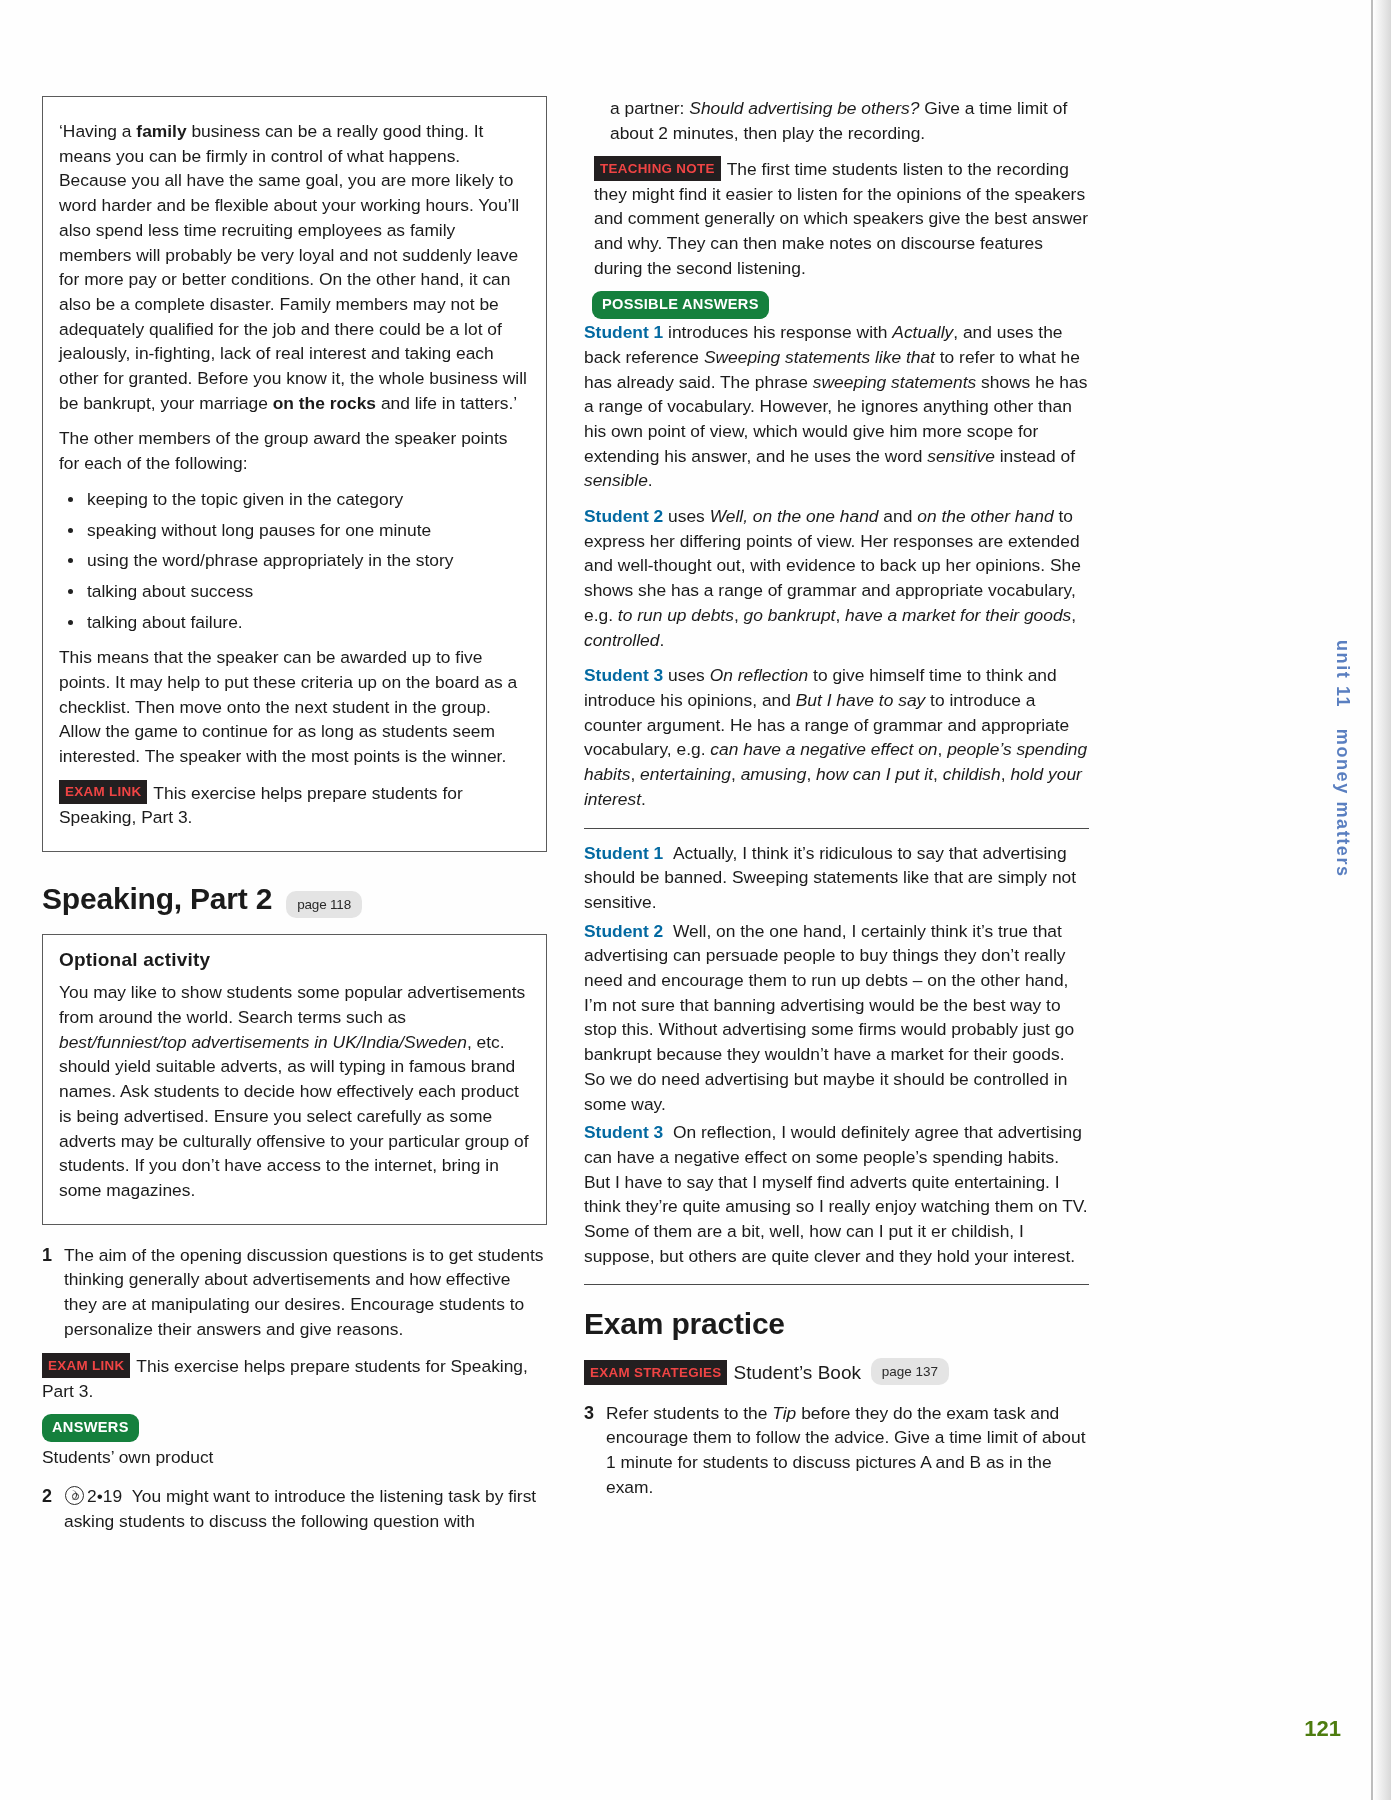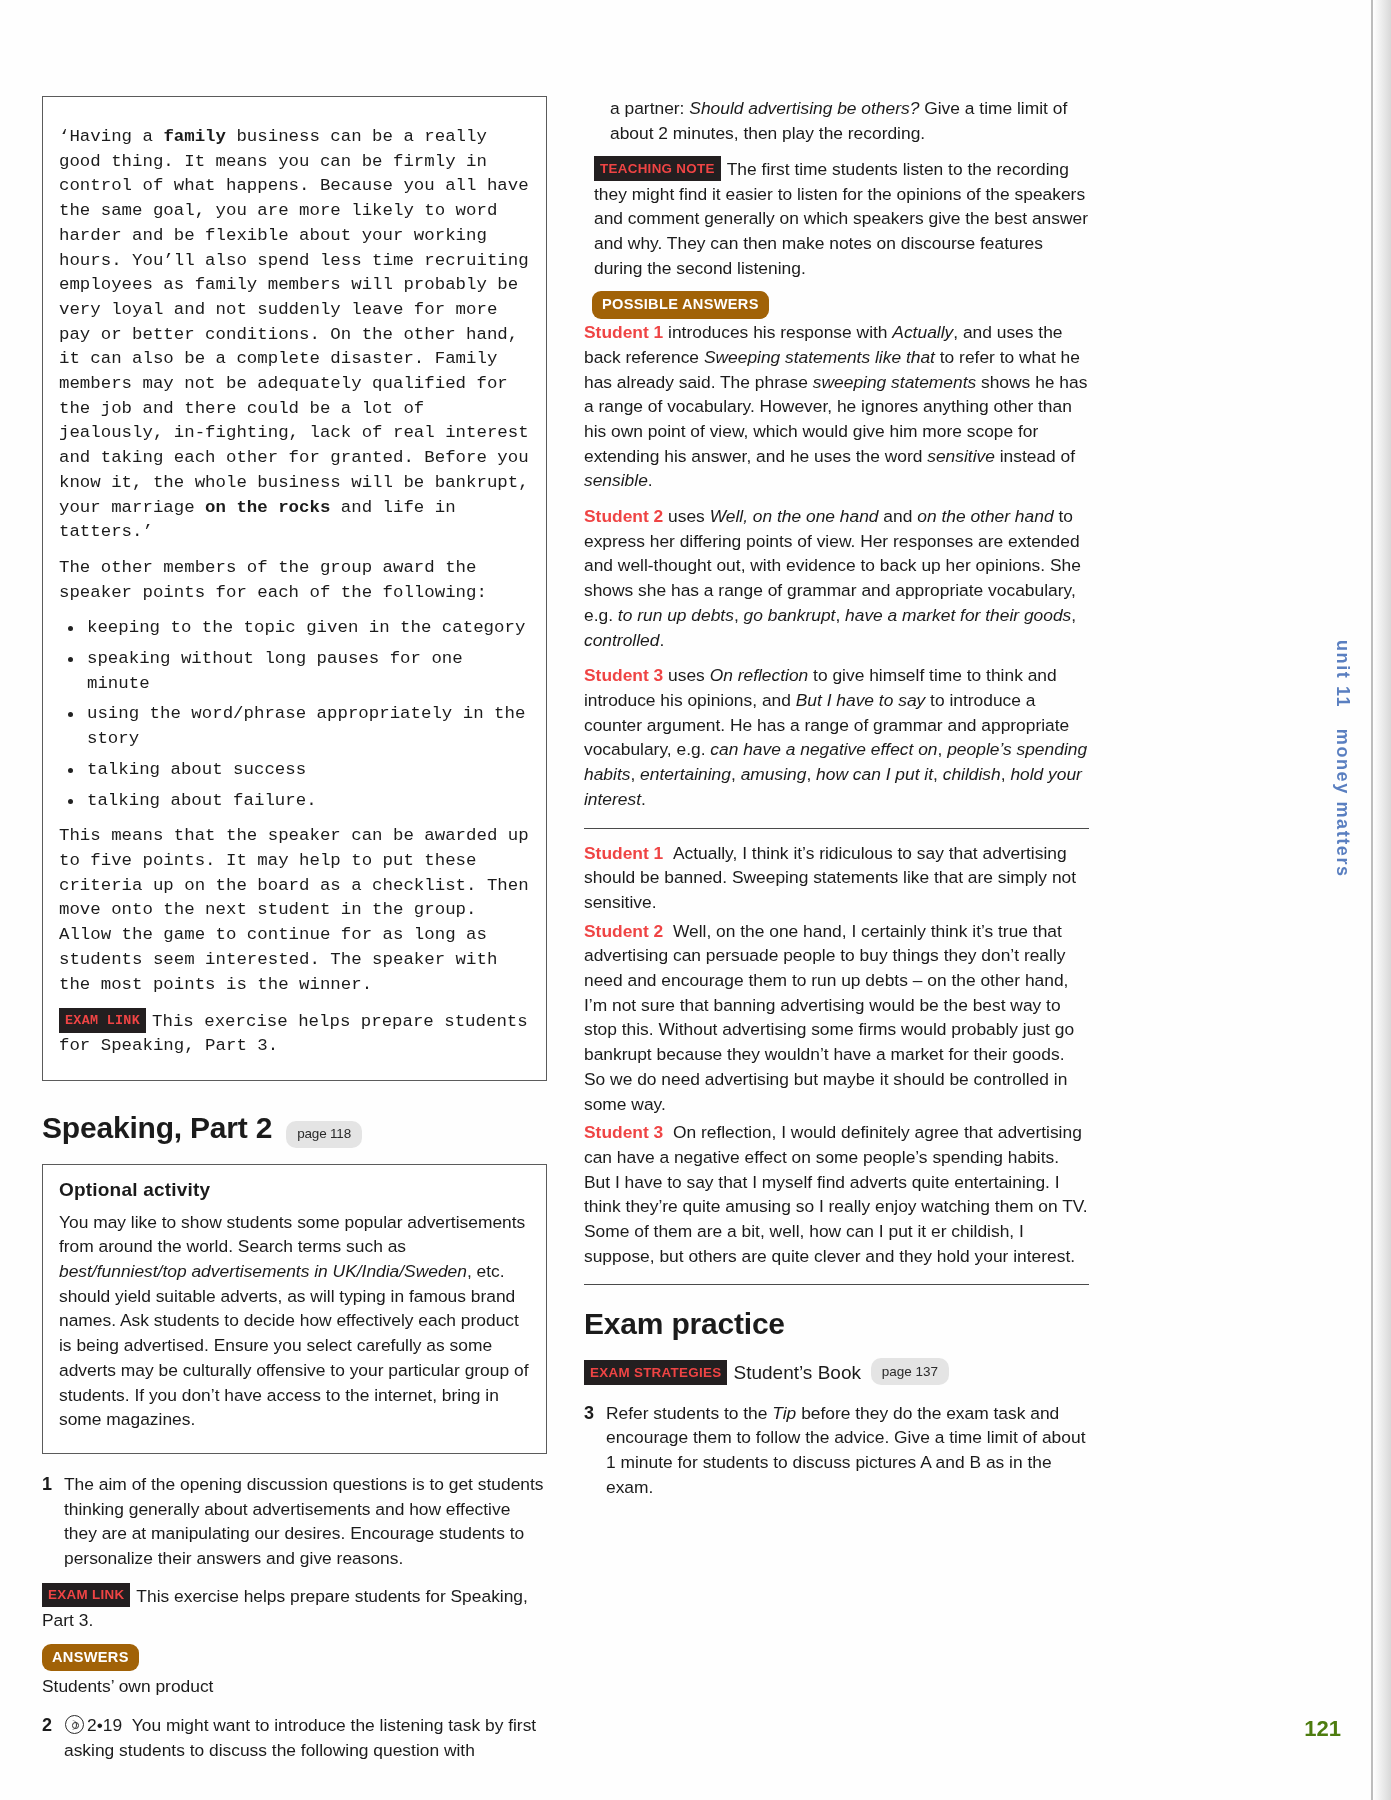--- a/index.html
+++ b/index.html
@@ -40,21 +40,21 @@
 
   p { margin:0 0 11px 0; }
 
   
   .boxed {
     border:1.5px solid #5b5b5b;
     padding:12px 14px 10px 16px;
     margin-bottom:18px;
     background:#fff;
   }
-  .boxed.first { padding-top:28px;font-family:Liberation Mono, monospace; }
+  .boxed.first { padding-top:22px; }
 
   .box-title {
     font-weight:bold;
     font-size:19px;
     margin:0 0 6px 0;
     letter-spacing:.2px;
   }
 
   ul.bullets { margin:2px 0 11px 0; padding:0; list-style:none; }
   ul.bullets li {
@@ -77,21 +77,21 @@
     font-weight:bold;
     font-size:13.4px;
     letter-spacing:.3px;
     padding:2.5px 6px 3px 6px;
     vertical-align:2px;
     margin-right:6px;
     white-space:nowrap;
   }
   .badge-navy {
     display:inline-block;
-    background:#a16207;
+    background:#15803d;
     color:#ffffff;
     font-weight:bold;
     font-size:14.6px;
     letter-spacing:.3px;
     padding:3px 10px 4px 10px;
     border-radius:9px;
     white-space:nowrap;
   }
   .badge-gray {
     display:inline-block;
@@ -133,21 +133,21 @@
   }
   .numitem .num {
     font-weight:bold;
     width:22px;
     flex:0 0 22px;
     font-size:18px;
   }
   .numitem .body { flex:1; }
 
   .speaker {
-    color:#ef4444;
+    color:#0369a1;
     font-weight:bold;
     white-space:nowrap;
   }
   .answers-line { margin:3px 0 14px 0; }
 
   i, em { font-style:italic; }
   b, strong { font-weight:bold; }
 
   
   .cd-icon {

